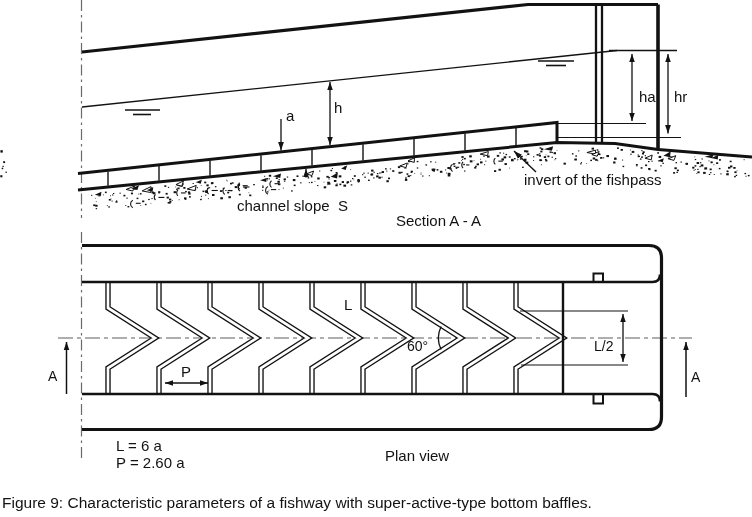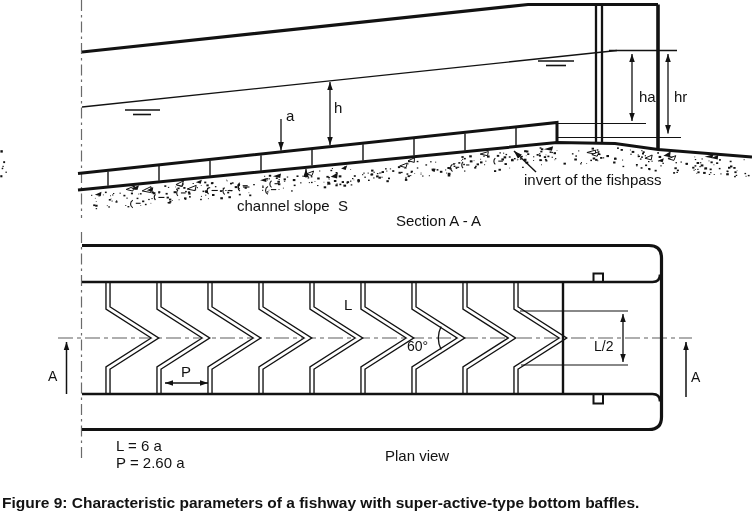--- a/index.html
+++ b/index.html
@@ -9,21 +9,21 @@
     font-family:"Liberation Sans", sans-serif; overflow:hidden;
   }
   svg text{
     font-family:"Liberation Sans", sans-serif;
     fill:var(--ink);
   }
   .lbl15{ font-size:15px; }
   .lbl14{ font-size:14px; }
   .caption{
     position:absolute; left:2px; top:494px; width:748px;
-    font-weight:bold; font-size:15.5px; letter-spacing:0px;
+    font-weight:normal; font-size:15.5px; letter-spacing:0px;
     color:var(--ink); white-space:nowrap;
   }
   .pre{ white-space:pre; }
 </style>
 </head>
 <body>
 
 <div class="stage">
 <svg width="752" height="517" viewBox="0 0 752 517">
   <defs>

